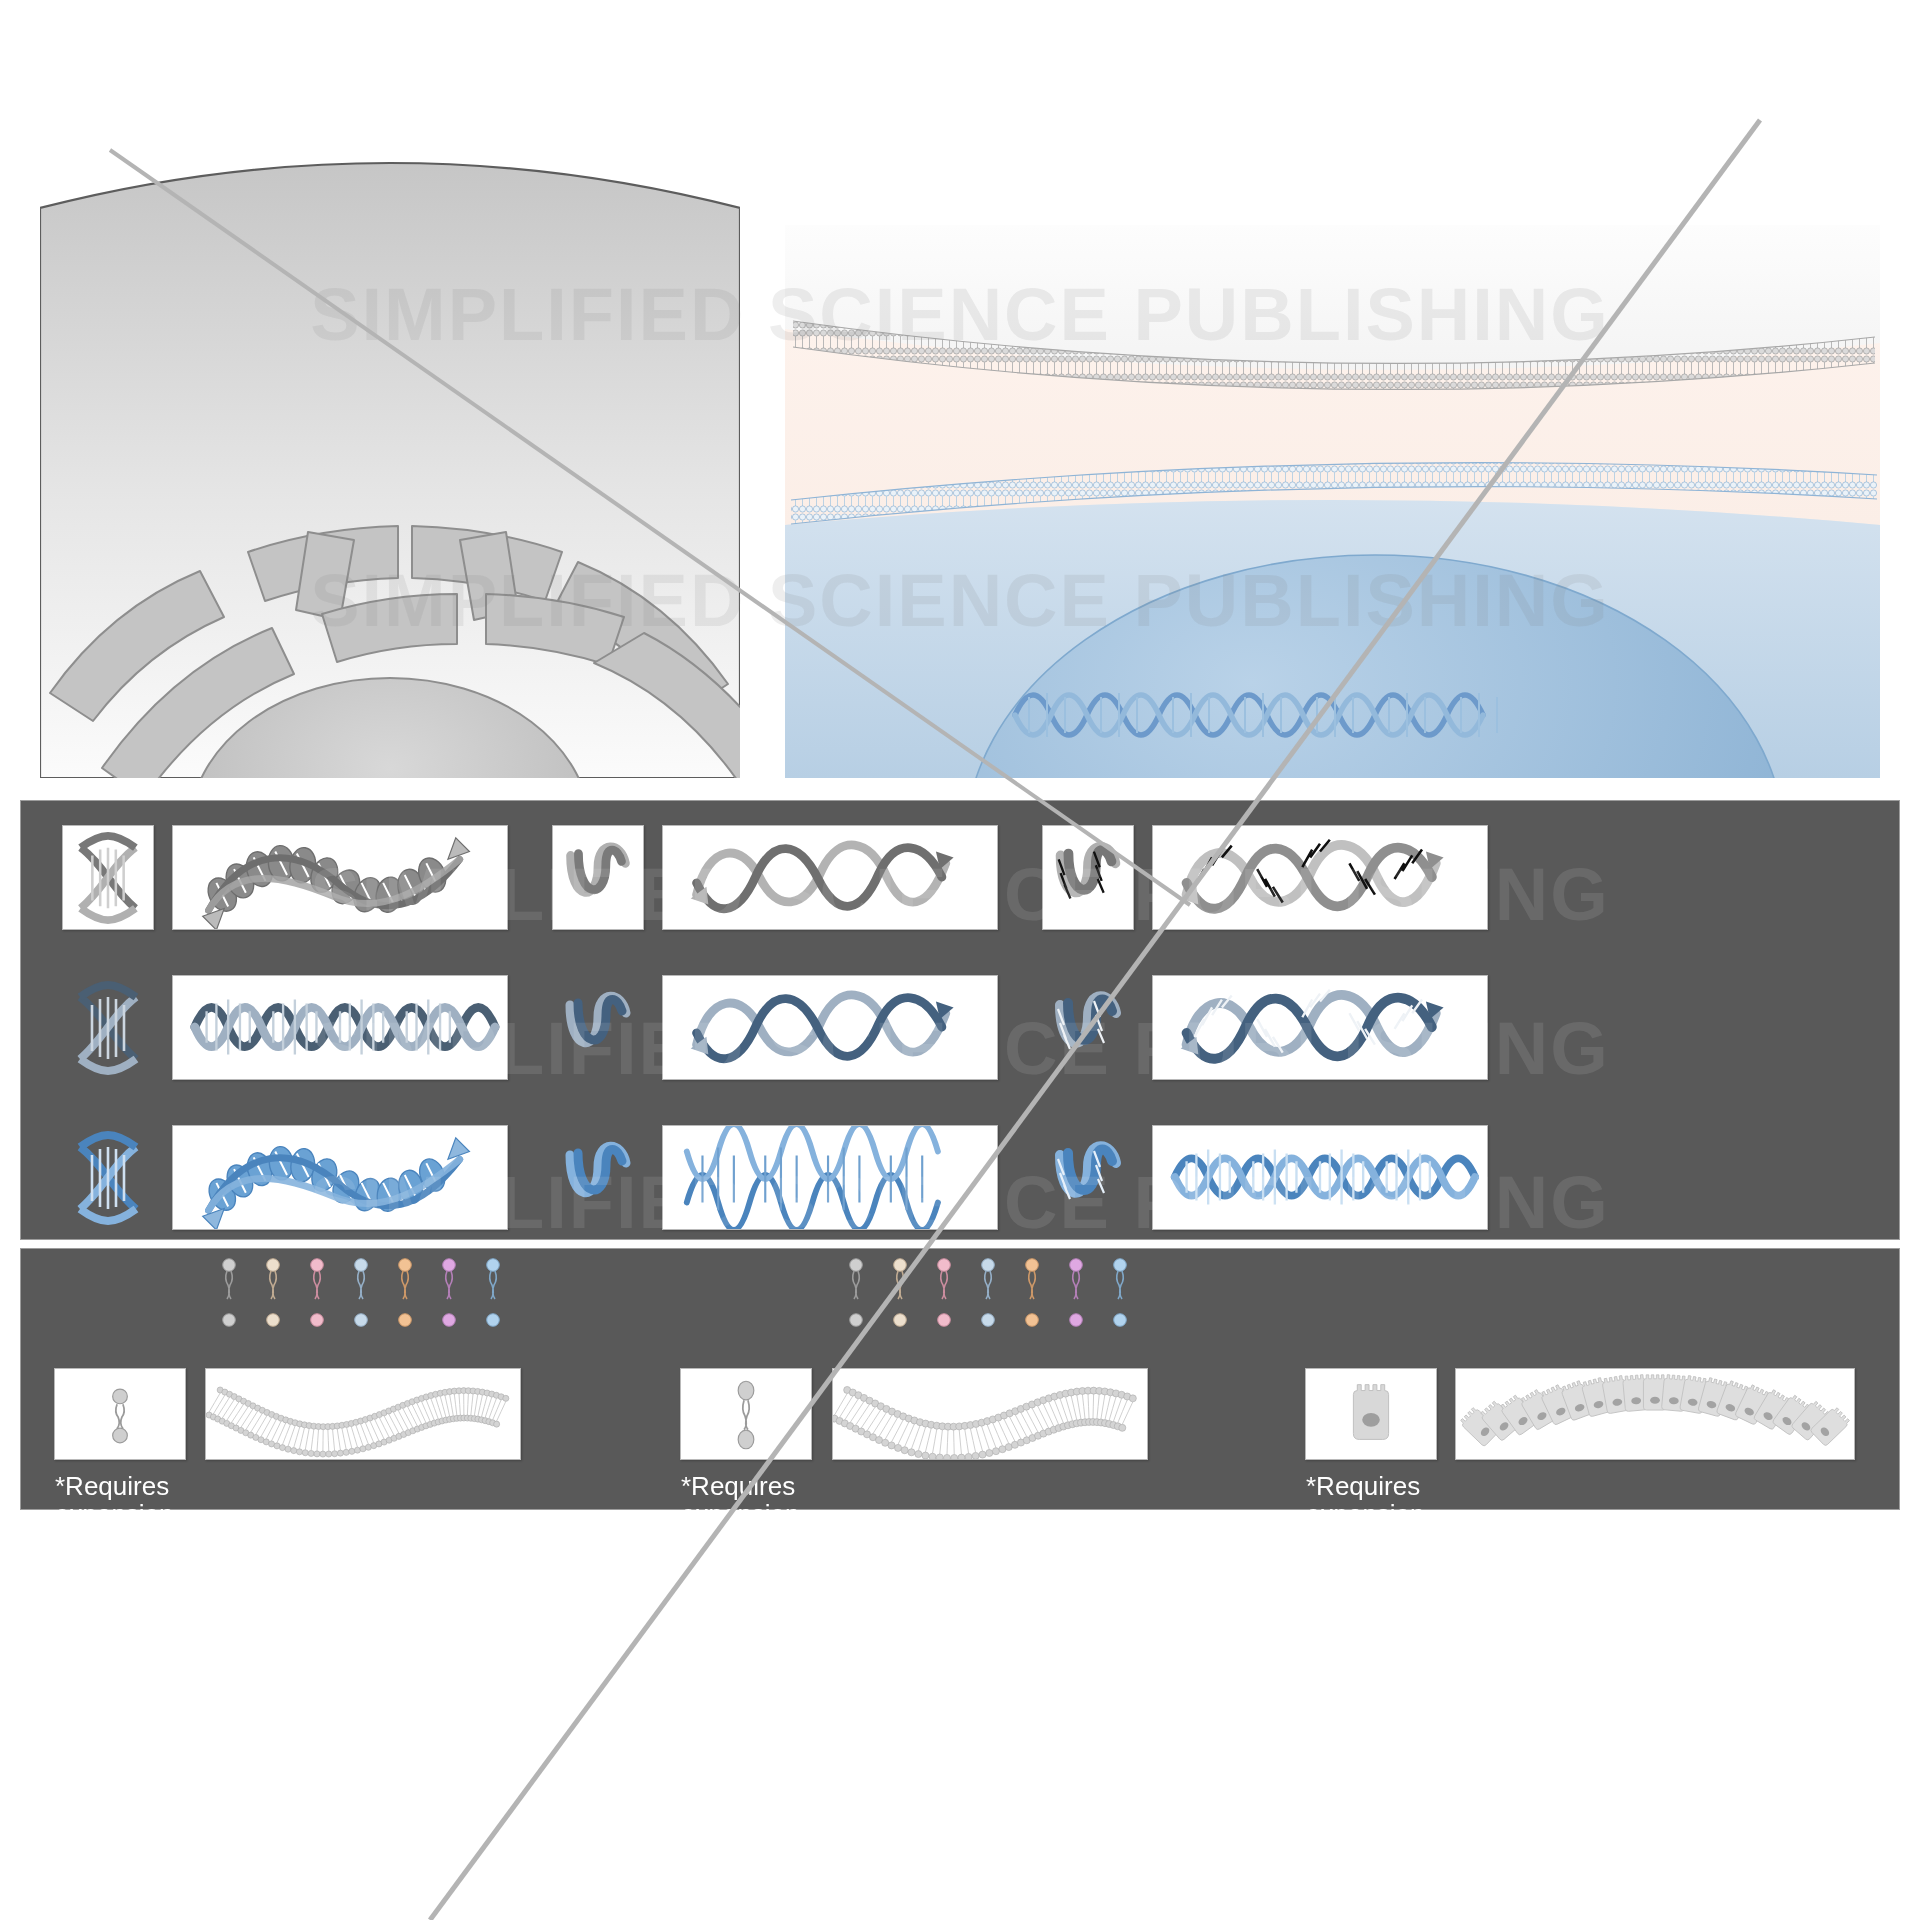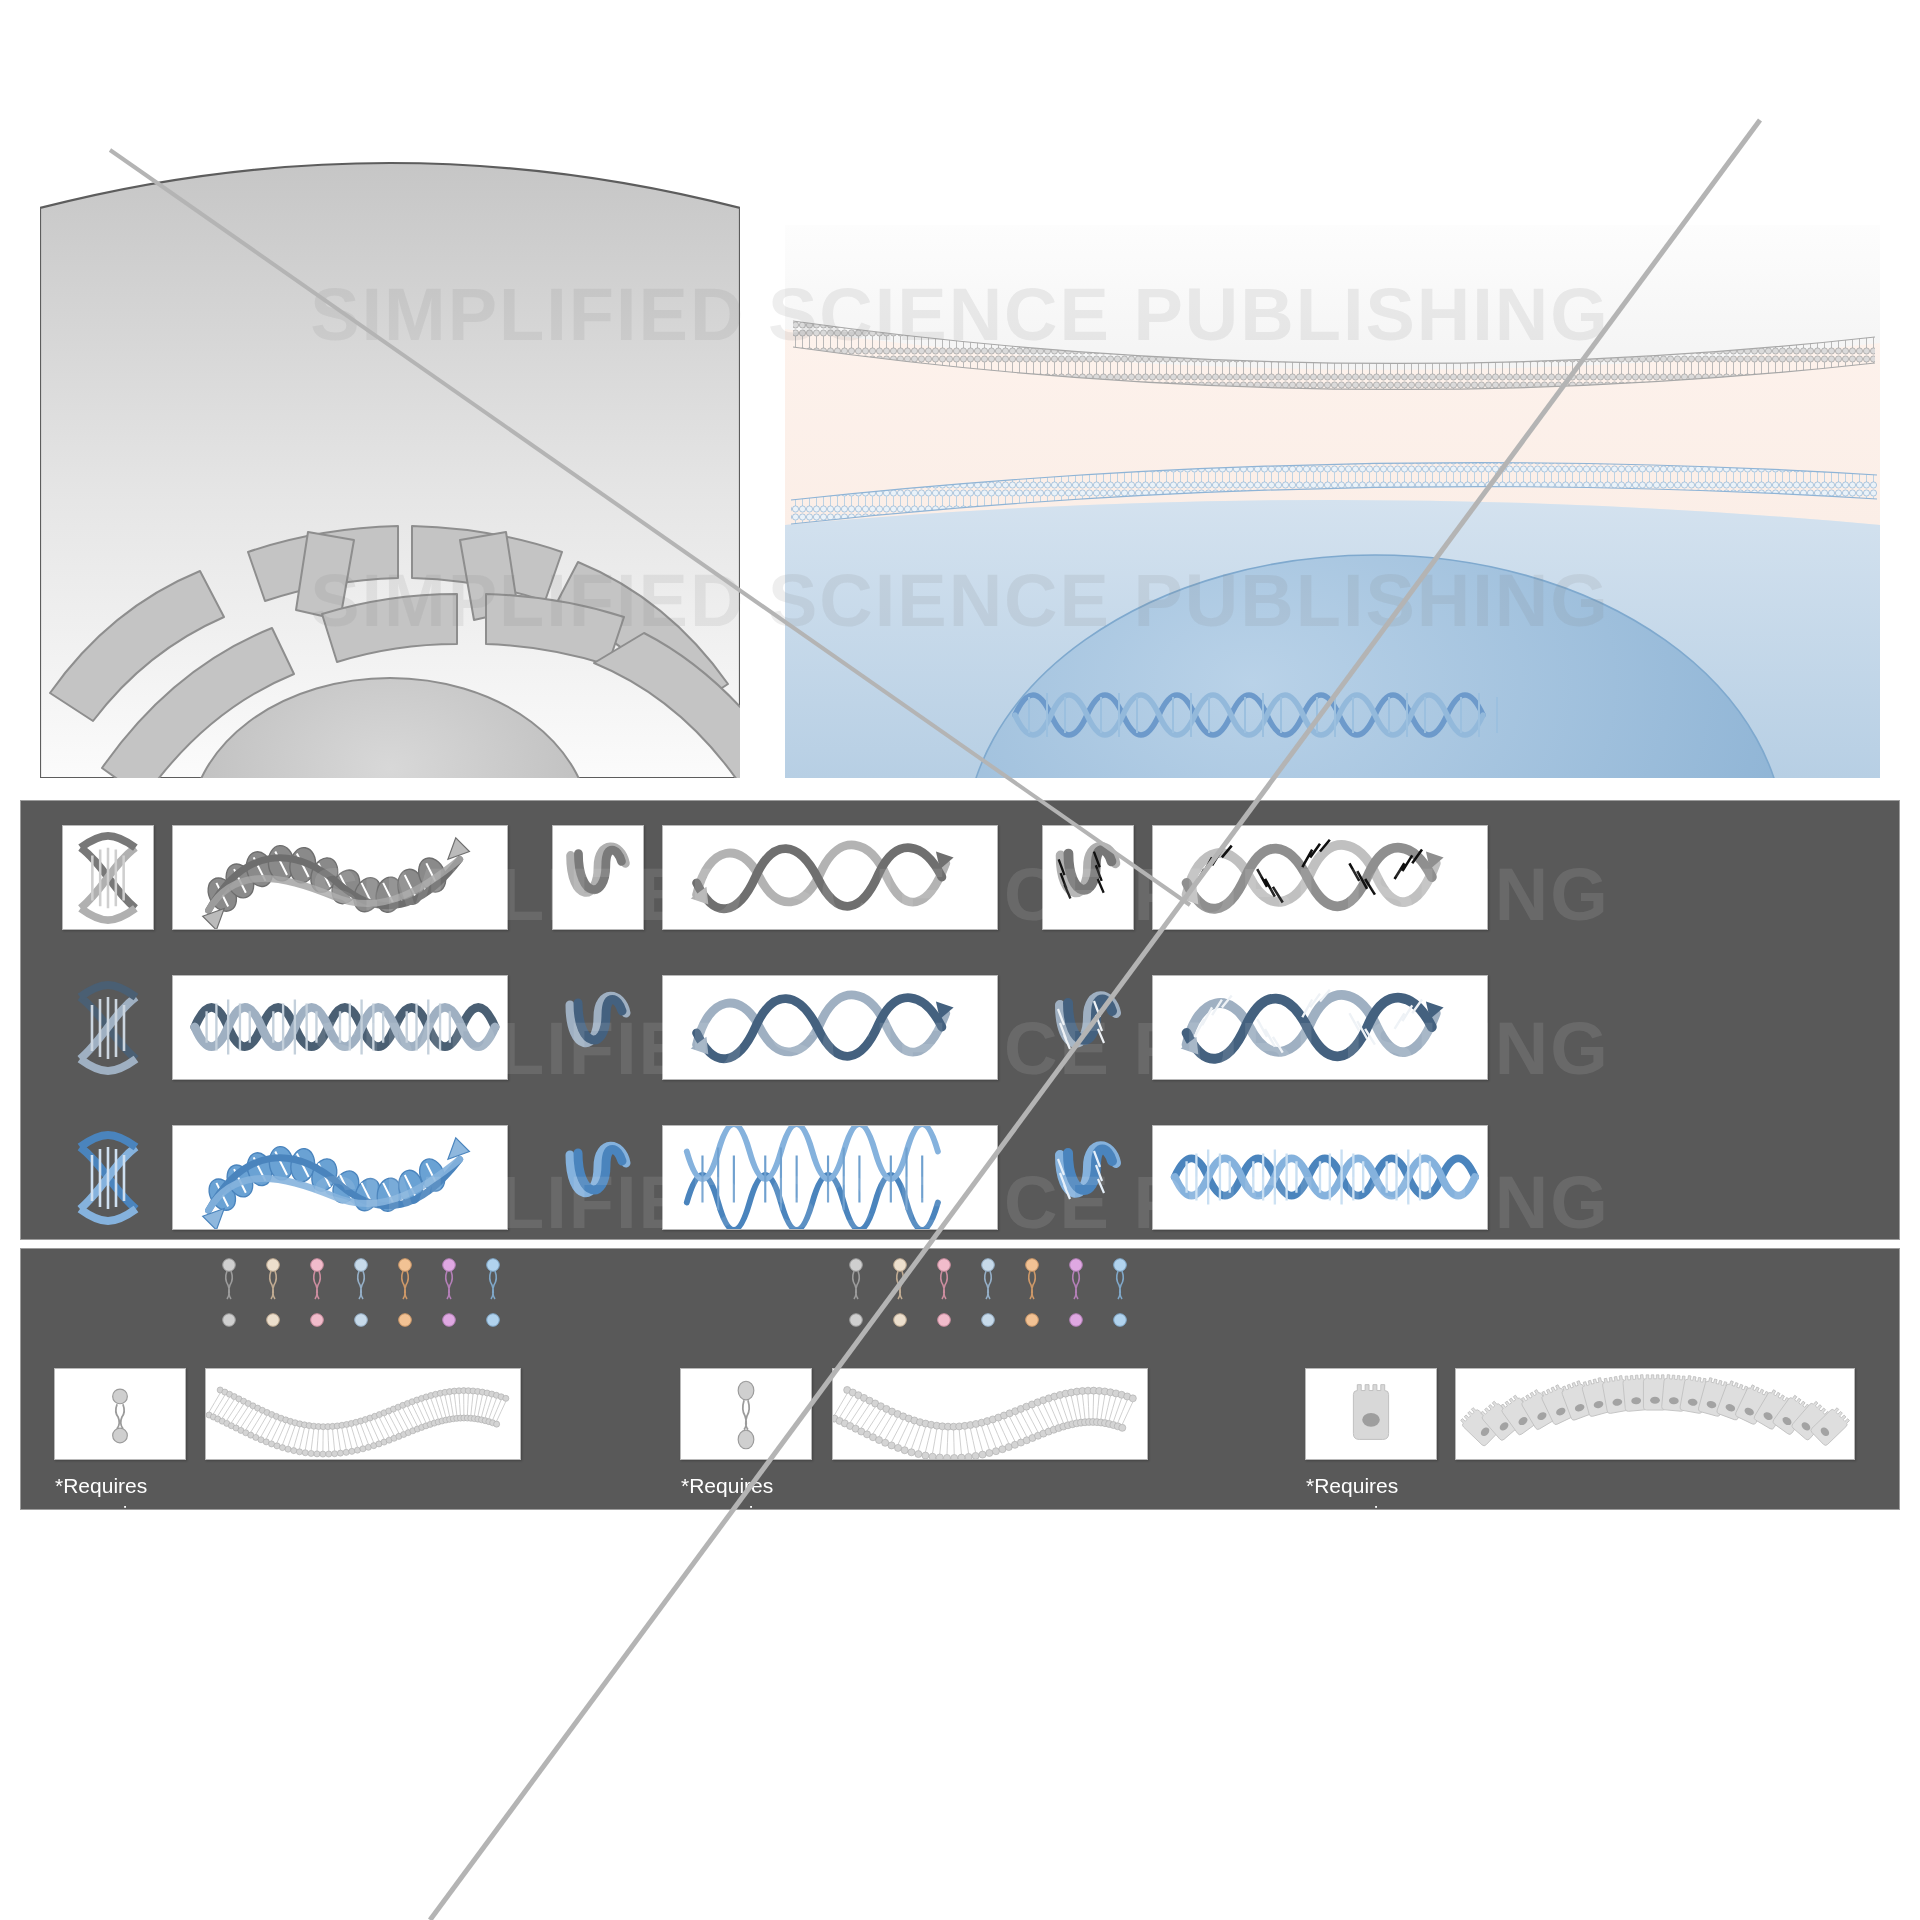--- a/index.html
+++ b/index.html
@@ -64,21 +64,21 @@
     background: transparent;
     border: none;
     box-shadow: none;
   }
   .card svg { display:block; width:100%; height:100%; }
 
   
   .cap {
     position: absolute;
     color: #ffffff;
-    font-size: 21px;
+    font-size: 26px;
     line-height: 28px;
     font-family: "Liberation Sans", sans-serif;
     white-space: pre-line;
     z-index: 30;
   }
 </style>
 </head>
 <body>
 
 <div id="stage">

